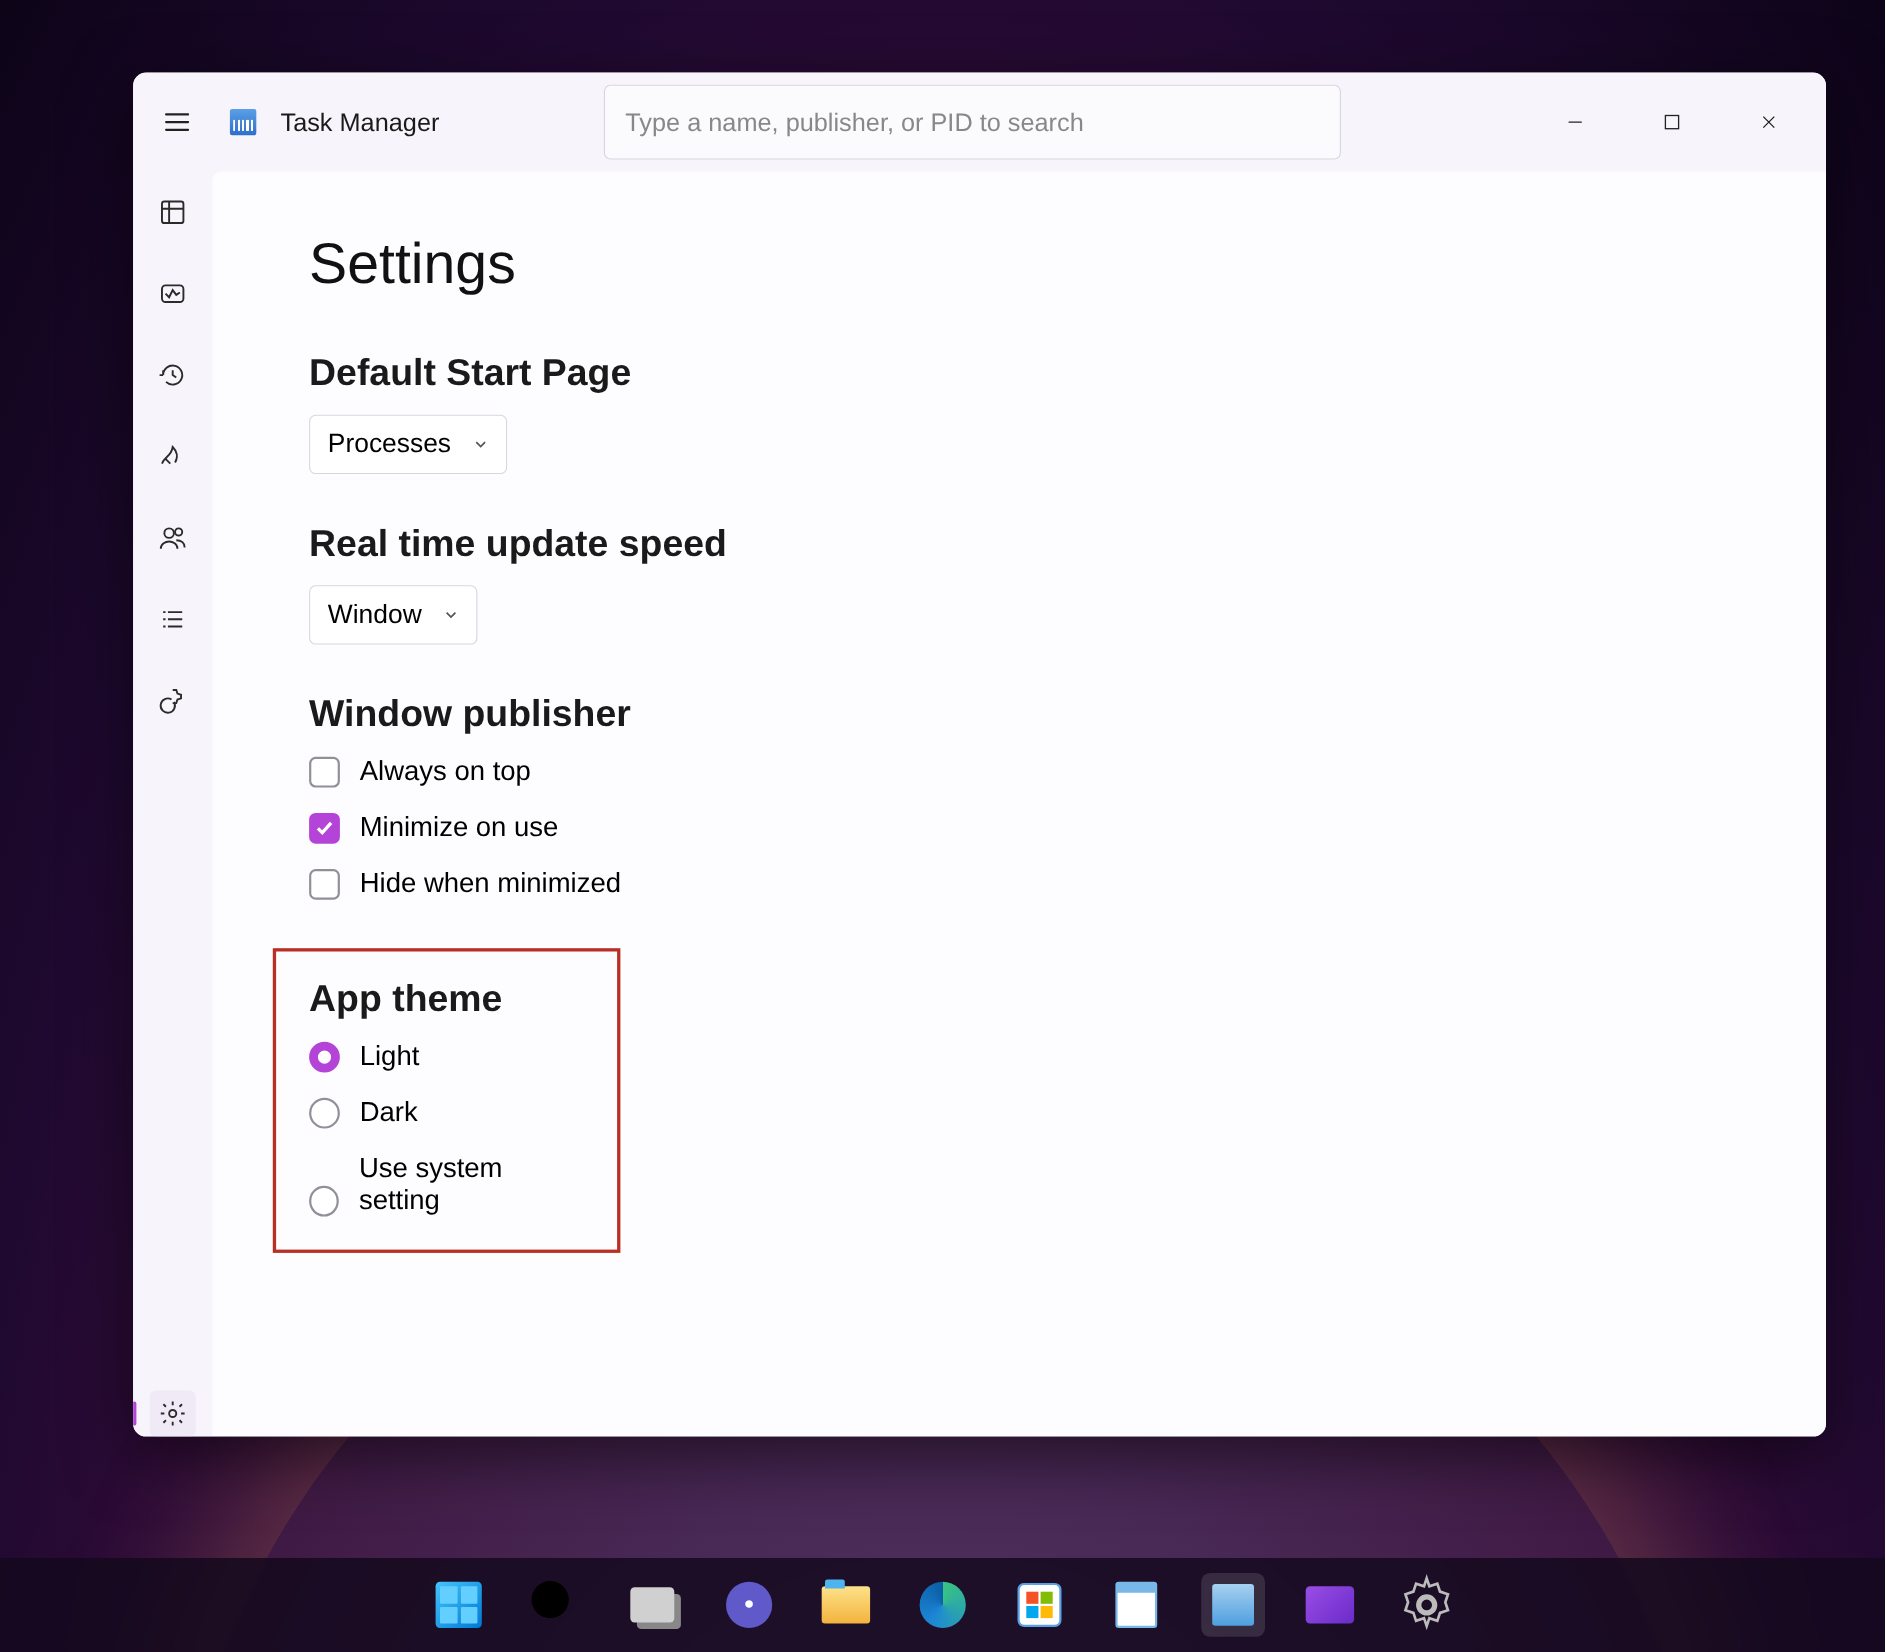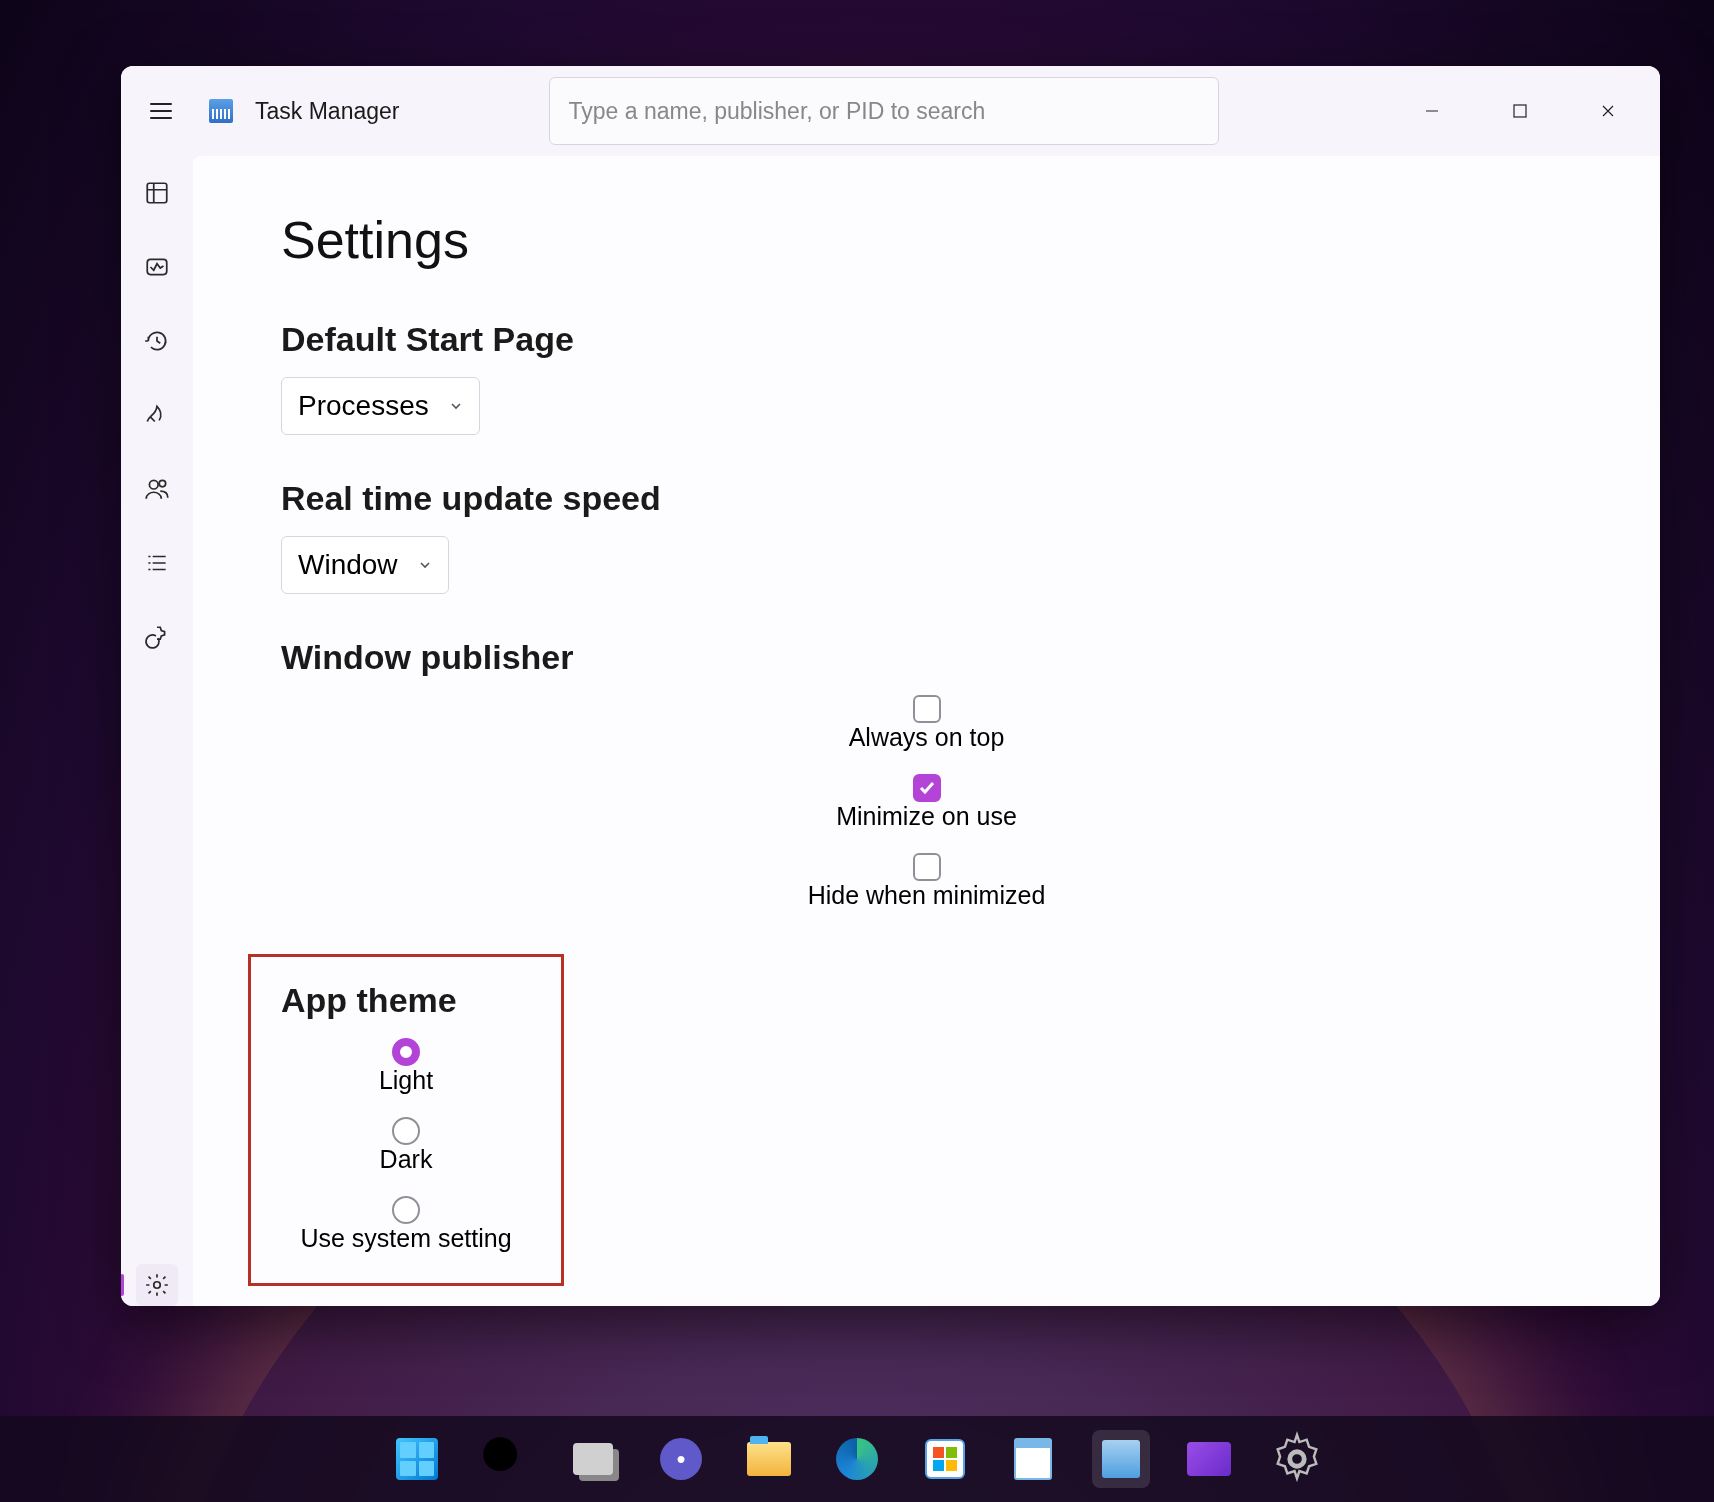--- a/index.html
+++ b/index.html
@@ -127,29 +127,28 @@
 .sec-label { font-size: 34px; font-weight: 600; color: #1a1a1a; margin-bottom: 18px; }
 .section { margin-bottom: 44px; }
 .dropdown {
   display: inline-flex; align-items: center;
   border: 1px solid #d9d5e0;
   border-radius: 6px;
   padding: 12px 16px;
   background: #fff;
   cursor: pointer;
   gap: 20px;
-  font-size: 28px;
+  font-size: 24px;
 }
 .dropdown .chev { width: 14px; height: 14px; }
 .check-row {
-  display: flex; align-items: center; 
+  display: flex; align-items: flex-end; gap: 18px;
   margin-bottom: 22px;
   font-size: 25px;
   cursor: pointer;
-  flex-direction: column;
 }
 .cbox {
   width: 28px; height: 28px;
   border: 2px solid #938f99;
   border-radius: 6px;
   display:flex;align-items:center;justify-content:center;
   background:#fff;
 }
 .cbox.on { background:#b444d8; border-color:#b444d8; }
 .cbox.on svg { width:18px;height:18px; stroke:#fff; stroke-width:3; fill:none; }

